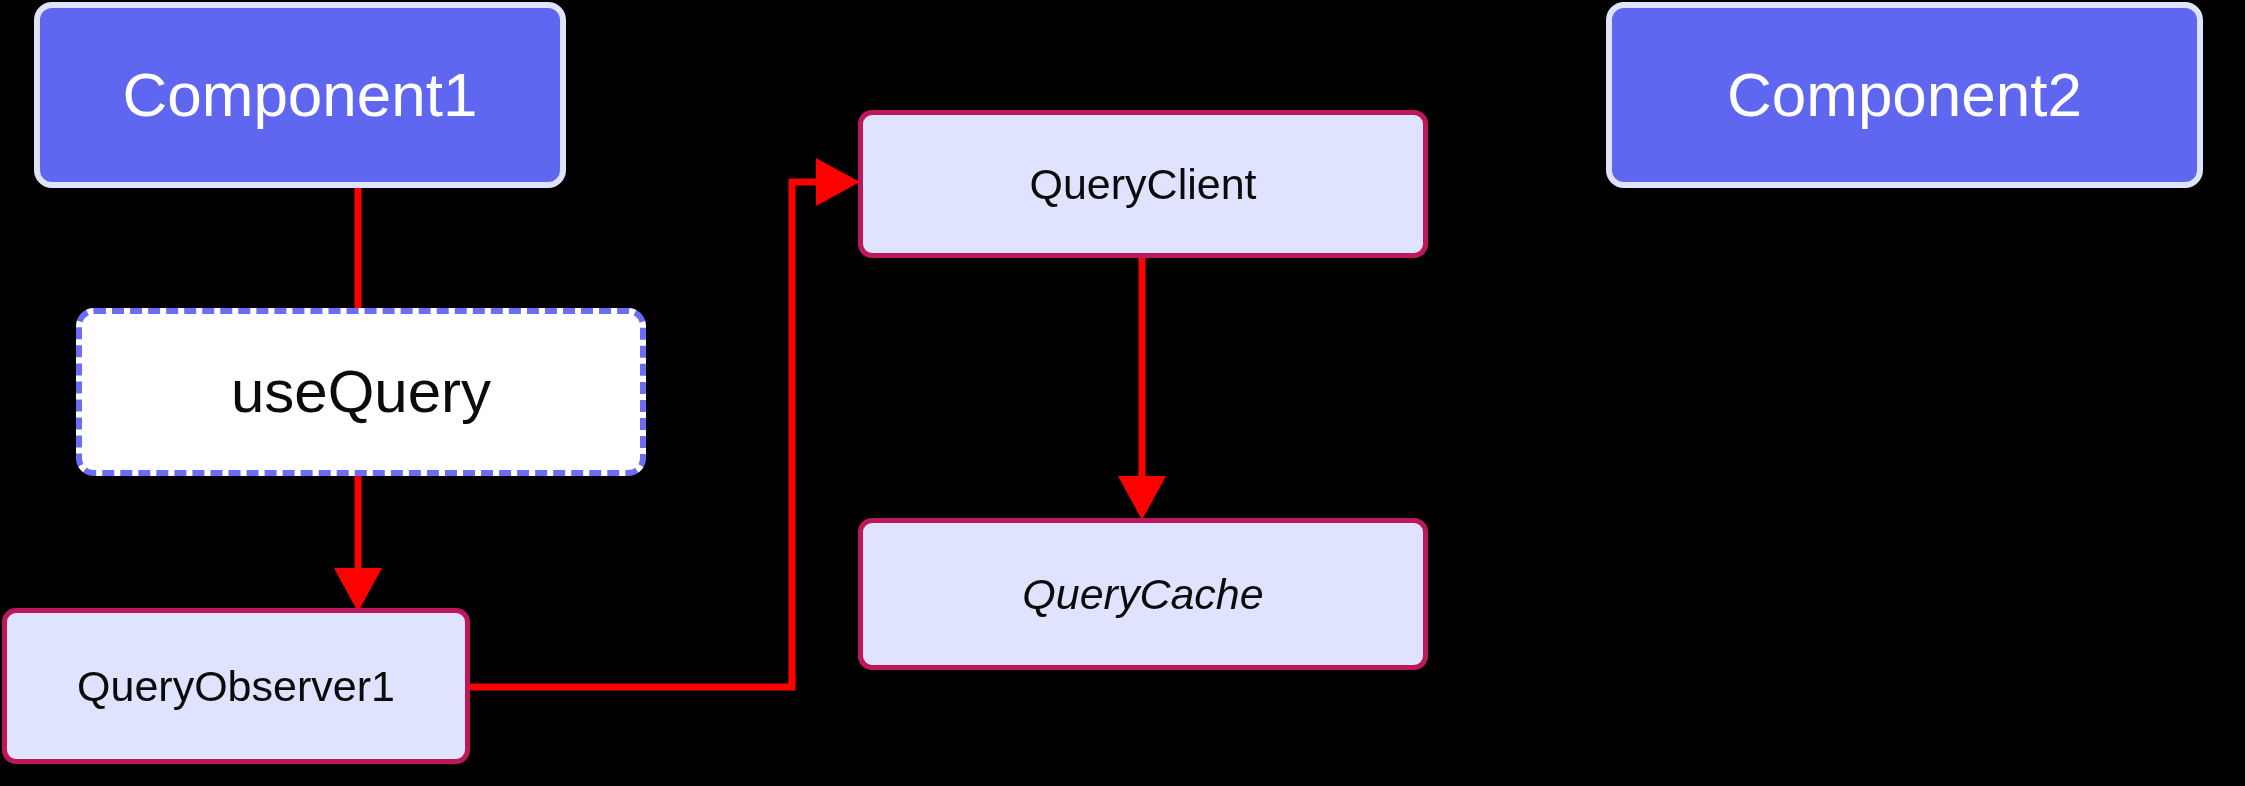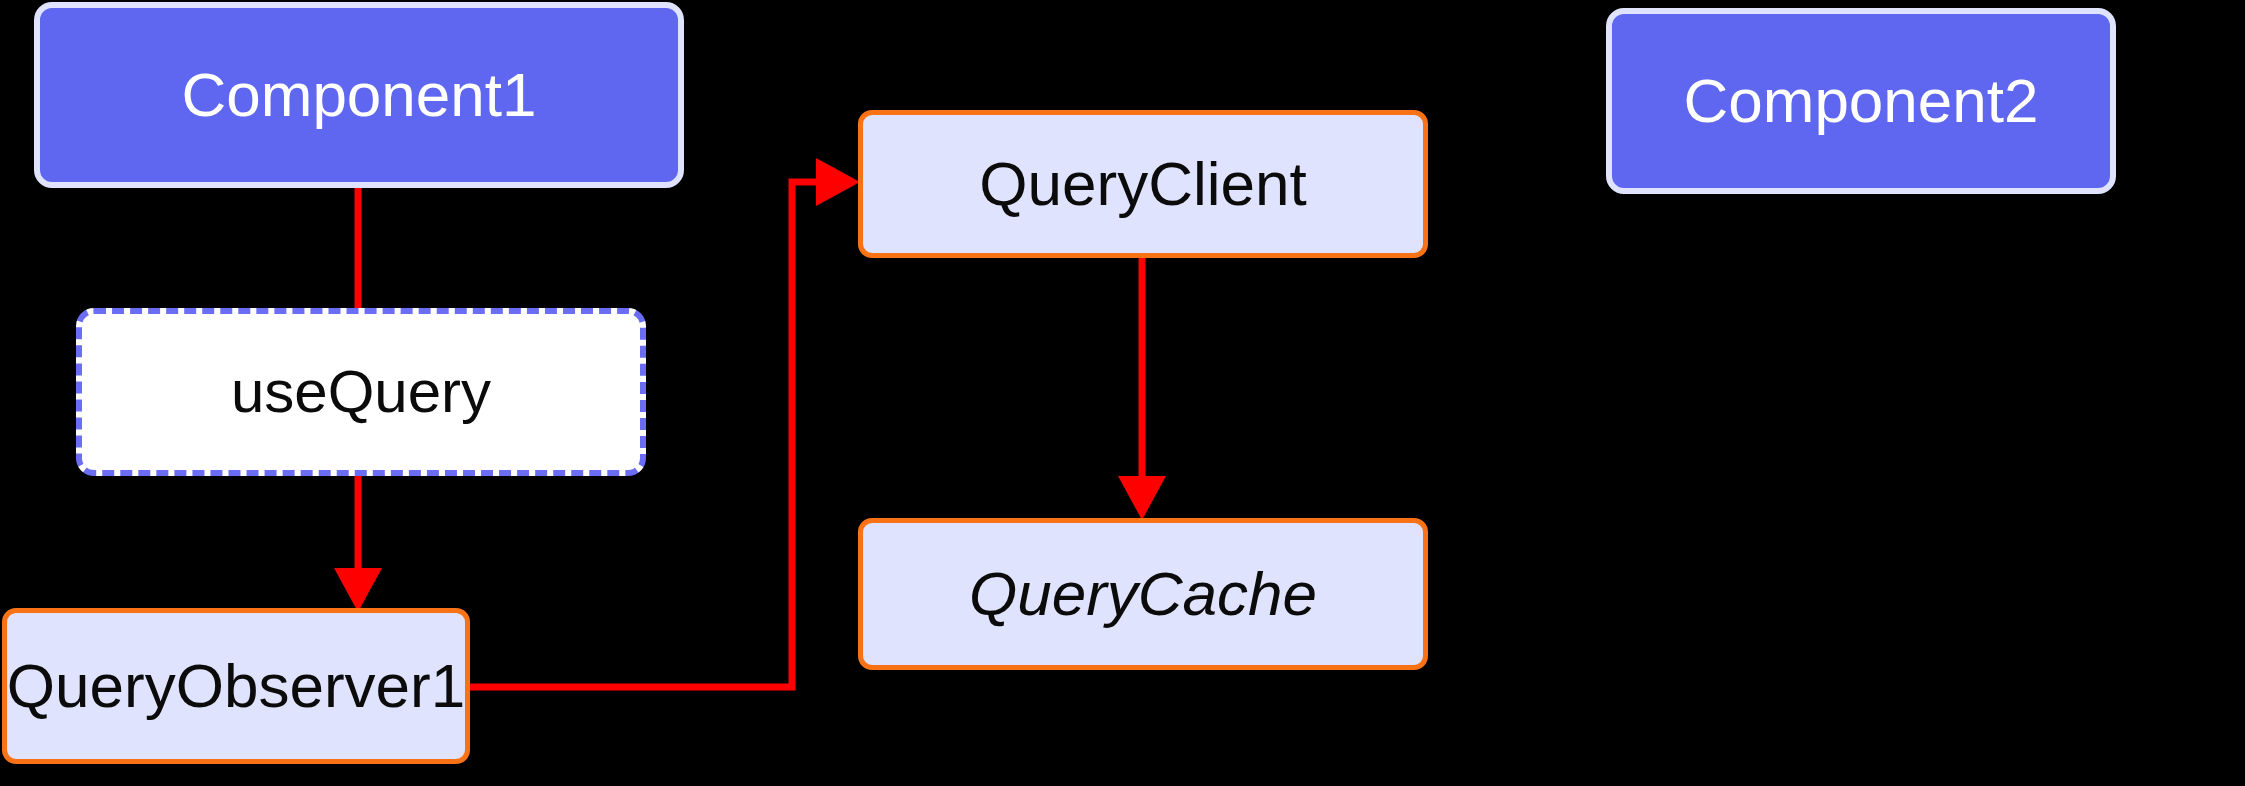--- a/index.html
+++ b/index.html
@@ -34,24 +34,24 @@
     border: 6px solid #dfe3fd;
     border-radius: 18px;
     color: #ffffff;
     font-size: 62px;
     line-height: 1;
     font-weight: 400;
   }
   
   .node--entity {
     background: #dfe3fd;
-    border: 5px solid #f97316;
+    border: 5px solid #be185d;
     border-radius: 14px;
     color: #0b0b0b;
-    font-size: 62px;
+    font-size: 43px;
     line-height: 1;
     font-weight: 400;
   }
   
   .node--hook {
     background: #ffffff;
     border: 6px dashed #6b6ef5;
     border-radius: 18px;
     color: #0b0b0b;
     font-size: 60px;
@@ -99,37 +99,37 @@
       <path class="edge-path" d="M 470 687 L 792 687 L 792 182 L 836 182"></path>
       <polygon class="edge-head" points="860,182 816,158 816,206"></polygon>
     </g>
 
     <g>
       <path class="edge-path" d="M 1142 258 L 1142 496"></path>
       <polygon class="edge-head" points="1142,520 1118,476 1166,476"></polygon>
     </g>
   </svg>
 
-  <div class="node node--component" style="left:34px; top:2px; width:650px; height:186px;">
+  <div class="node node--component" style="left:34px; top:2px; width:532px; height:186px;">
     <span class="node-label">Component1</span>
   </div>
 
   <div class="node node--hook" style="left:76px; top:308px; width:570px; height:168px;">
     <span class="node-label">useQuery</span>
   </div>
 
   <div class="node node--entity" style="left:2px; top:608px; width:468px; height:156px;">
     <span class="node-label">QueryObserver1</span>
   </div>
 
   <div class="node node--entity" style="left:858px; top:110px; width:570px; height:148px;">
     <span class="node-label">QueryClient</span>
   </div>
 
   <div class="node node--entity" style="left:858px; top:518px; width:570px; height:152px;font-style:italic;">
     <span class="node-label">QueryCache</span>
   </div>
 
-  <div class="node node--component" style="left:1606px; top:8px; width:510px; height:186px;align-items:center;">
+  <div class="node node--component" style="left:1606px; top:2px; width:597px; height:186px;align-items:center;">
     <span class="node-label">Component2</span>
   </div>
 
 </div>
 
 </body></html>

